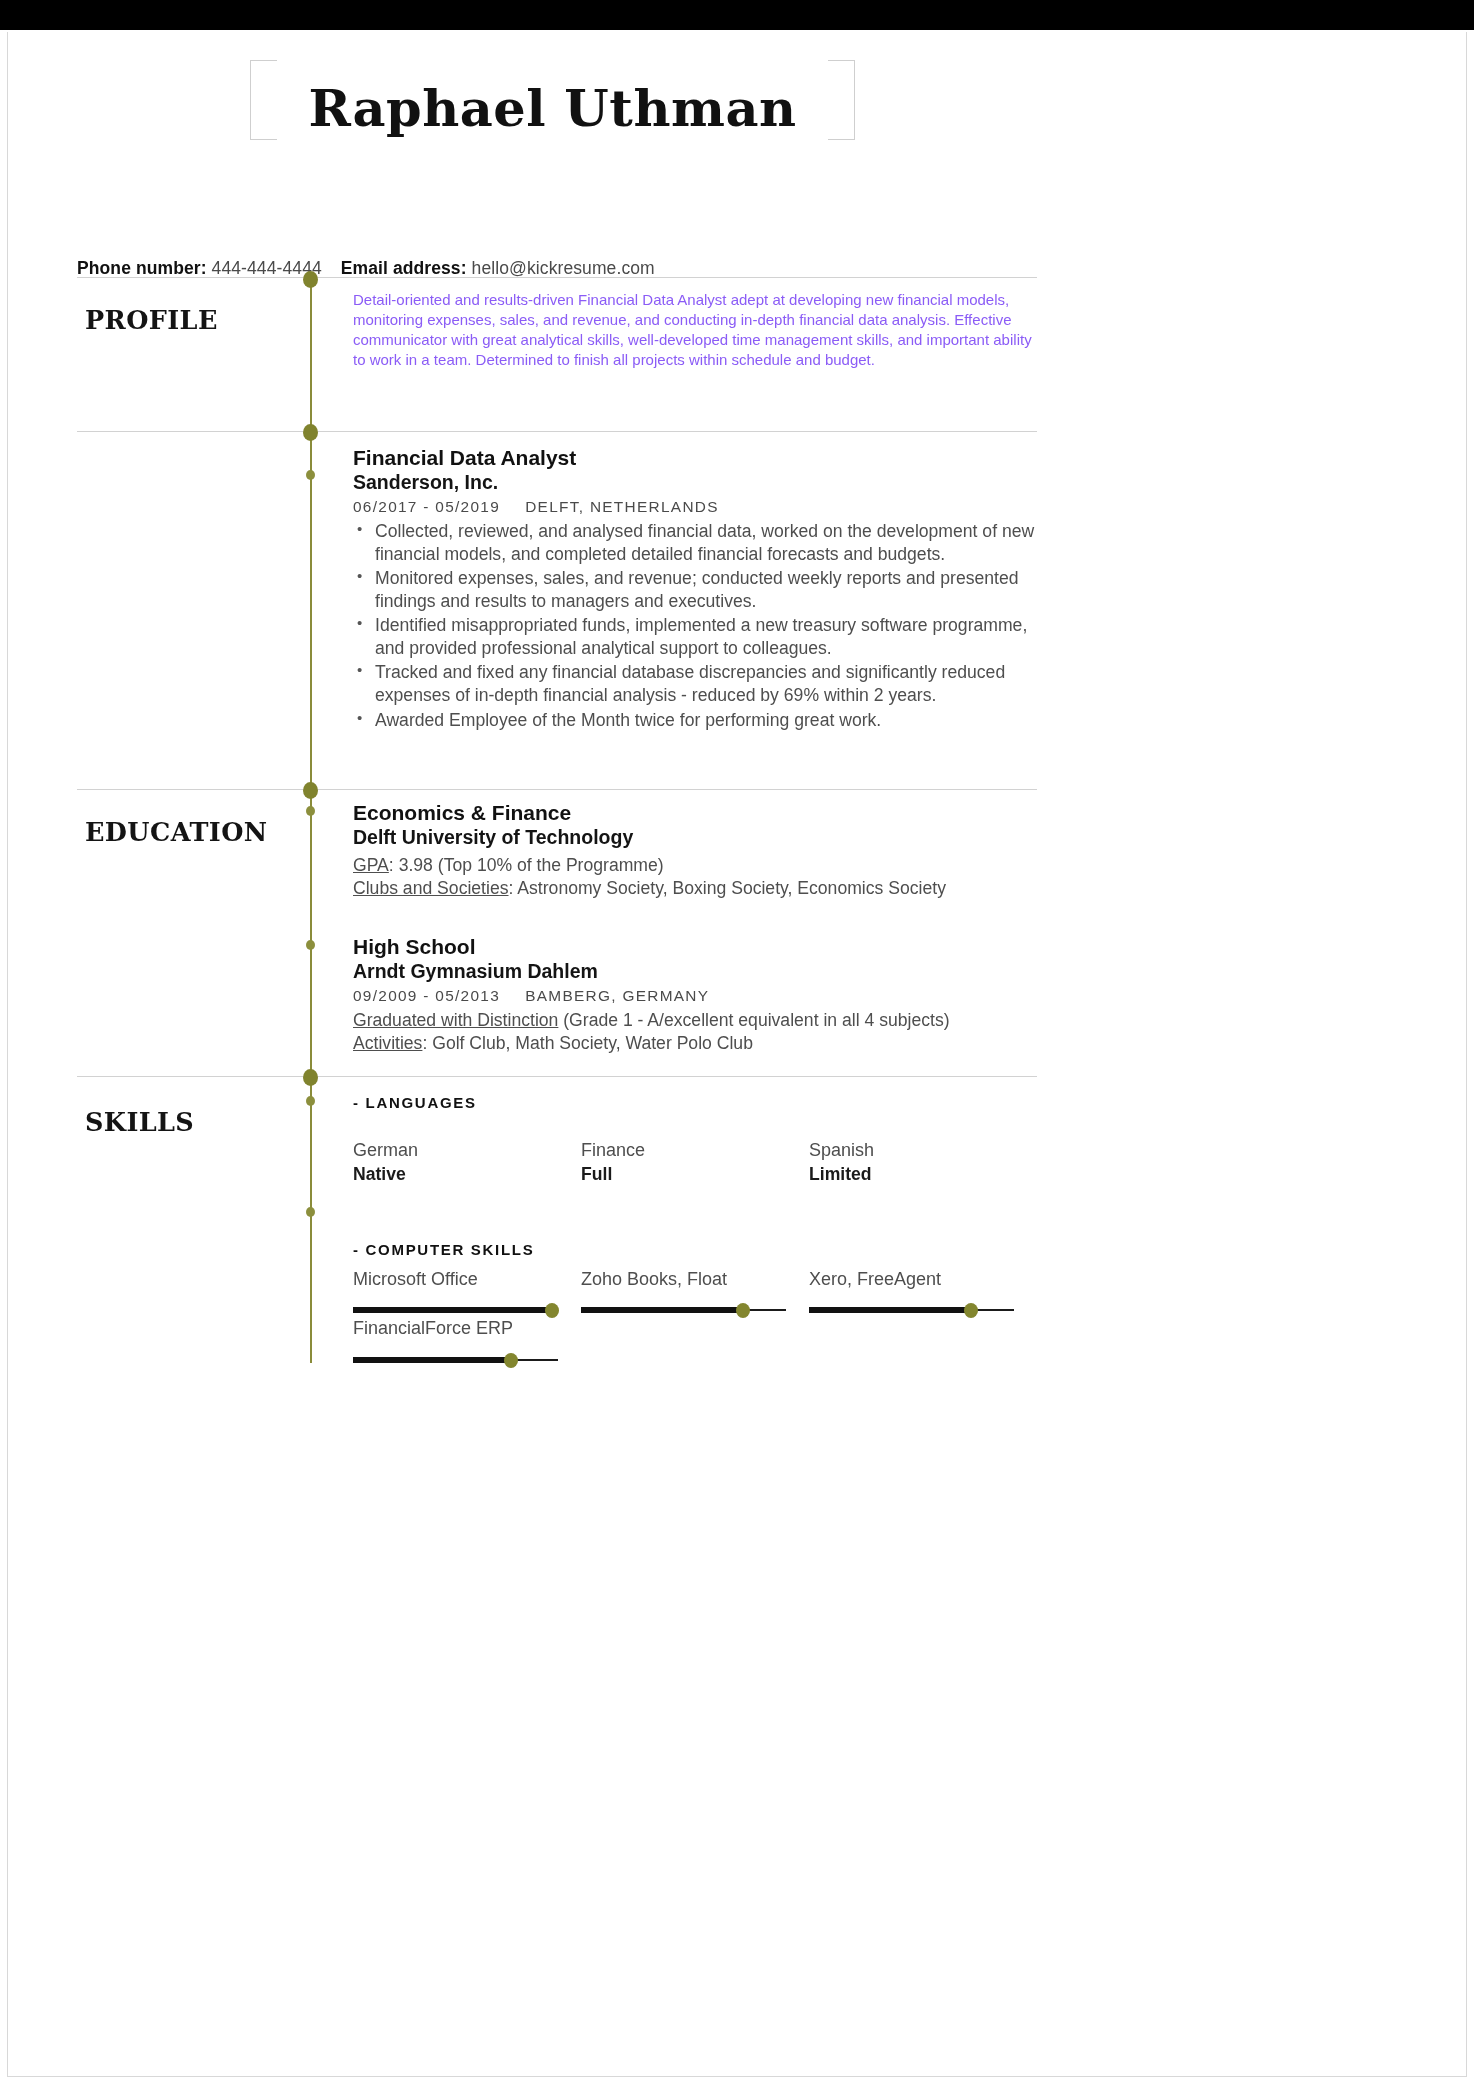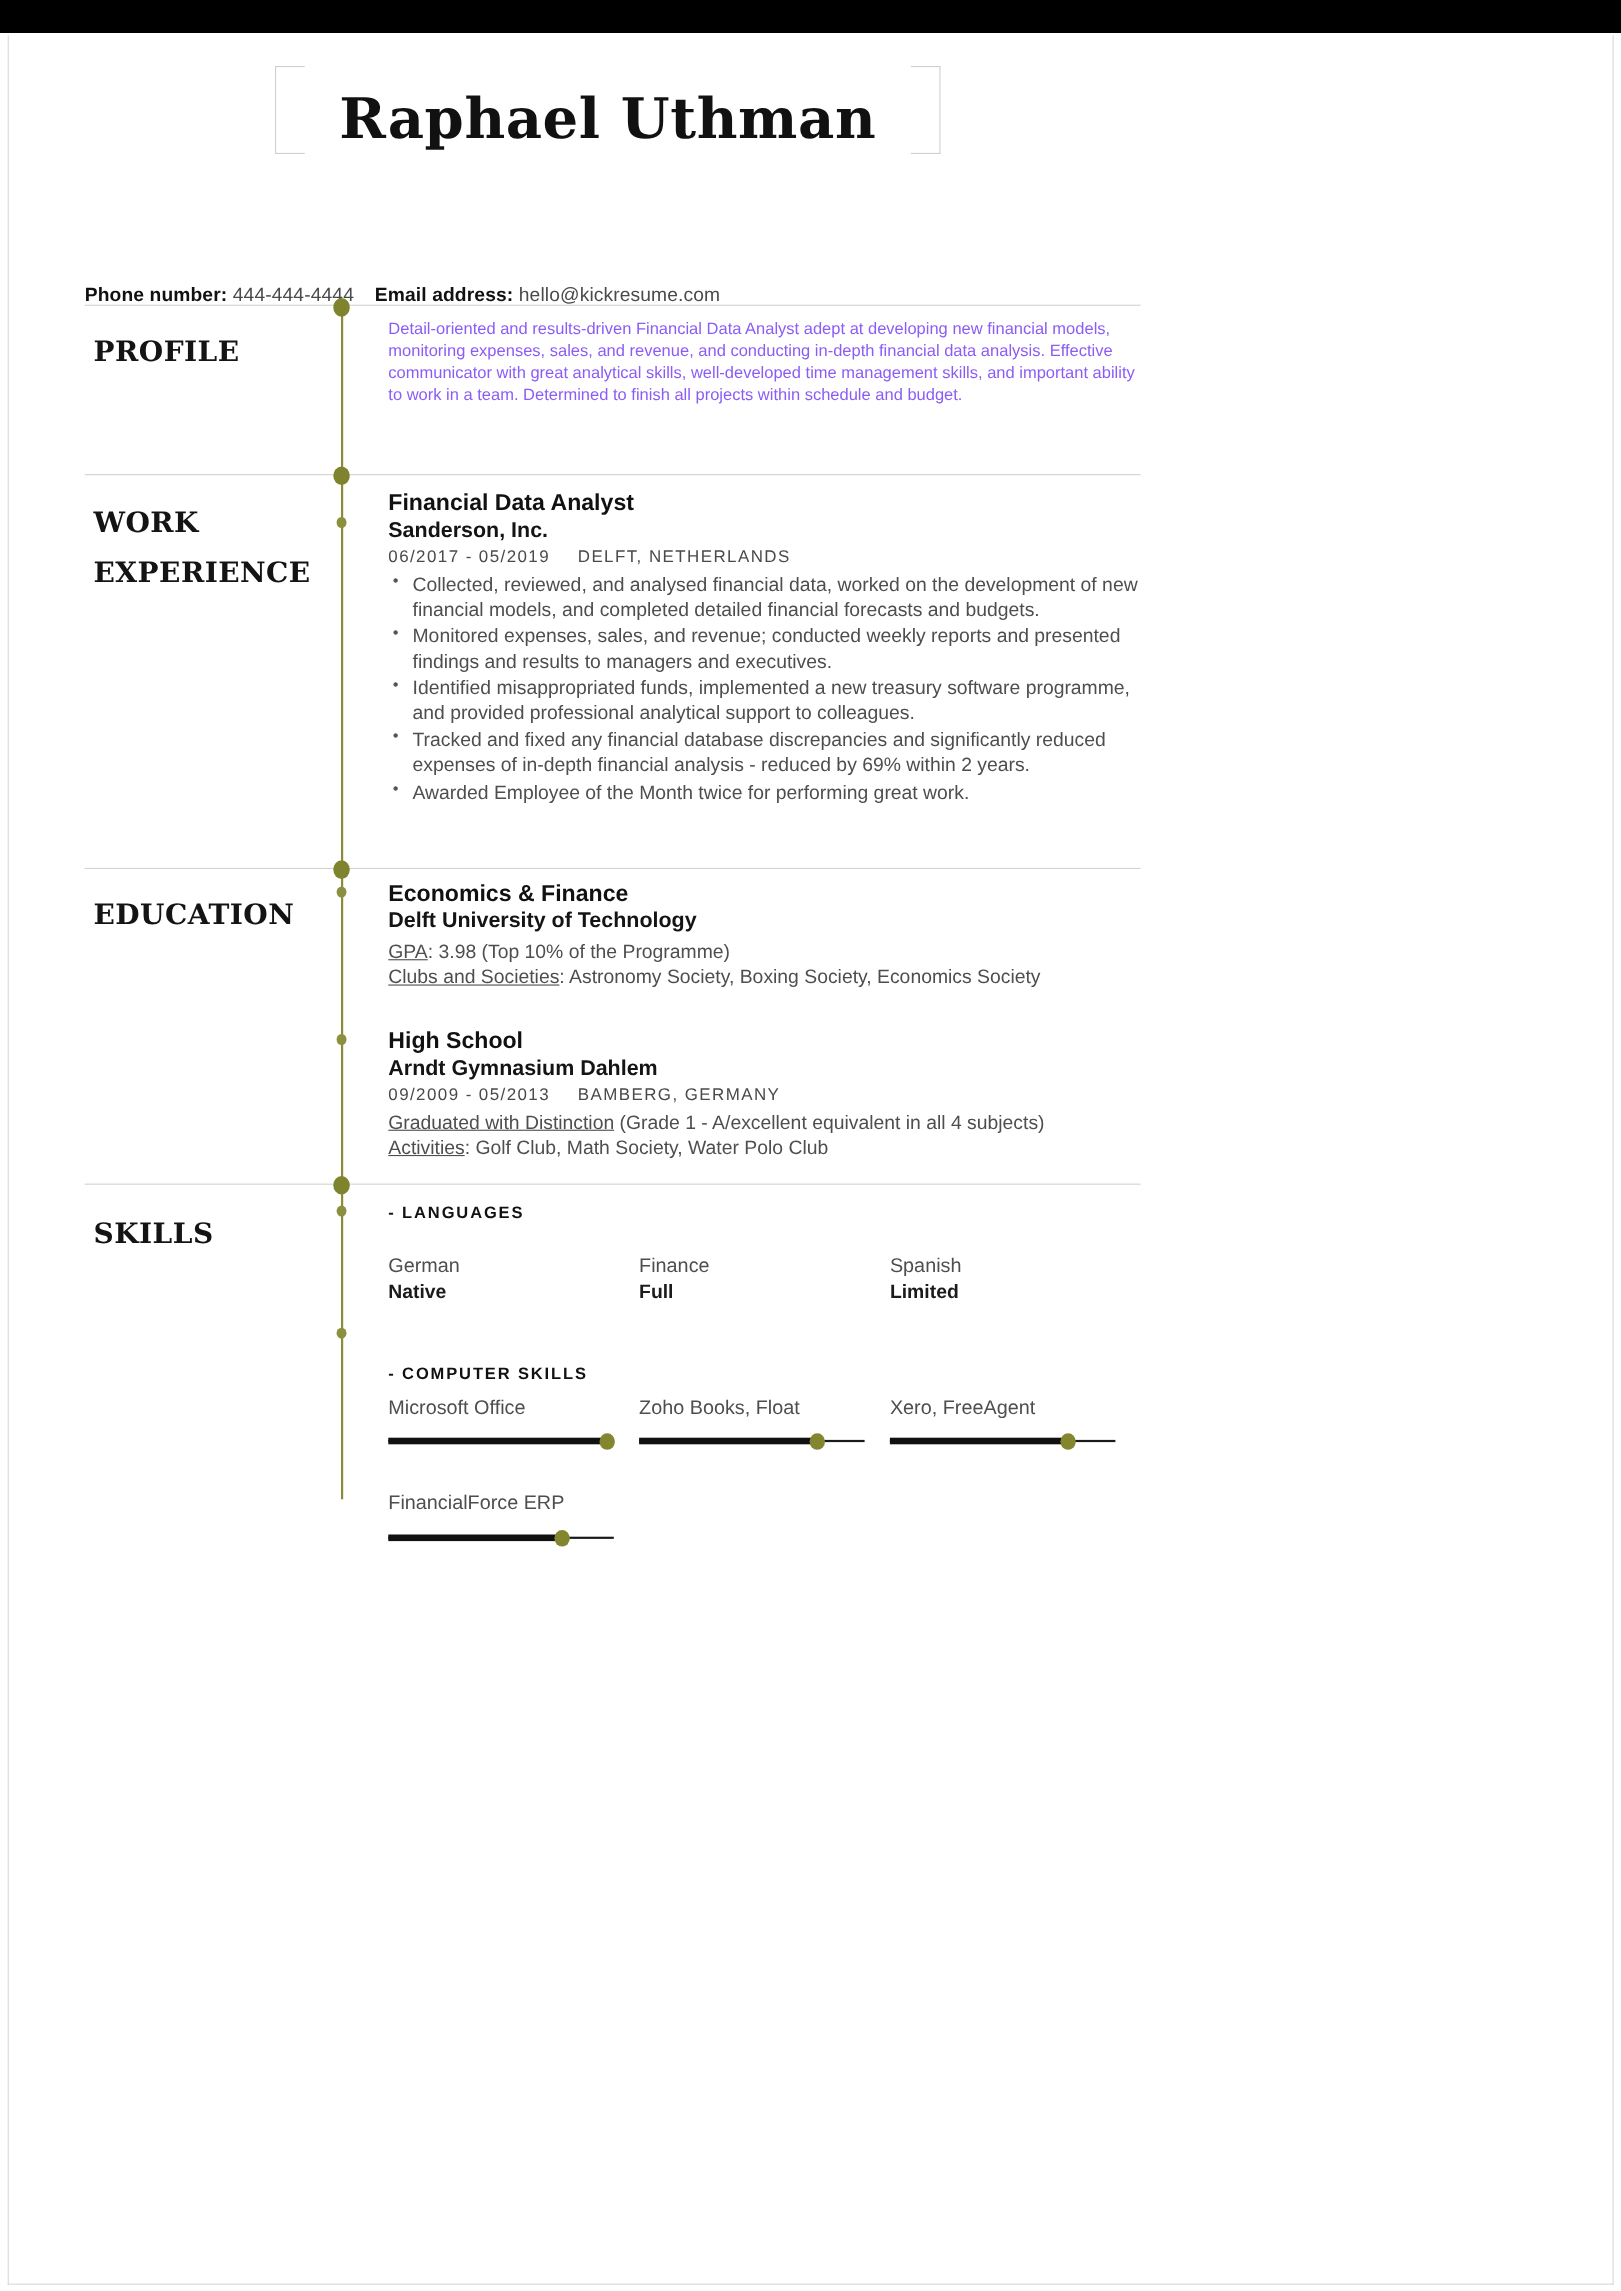--- a/index.html
+++ b/index.html
@@ -301,24 +301,20 @@
   <div class="rule" style="top:277px"></div>
   <div class="rule" style="top:431px"></div>
   <div class="rule" style="top:789px"></div>
   <div class="rule" style="top:1076px"></div>
 
   <div class="sec-label" style="top:298px">PROFILE</div>
   <div class="content" style="top:290px">
     <div class="body-text">Detail-oriented and results-driven Financial Data Analyst adept at developing new financial models, monitoring expenses, sales, and revenue, and conducting in-depth financial data analysis. Effective communicator with great analytical skills, well-developed time management skills, and important ability to work in a team. Determined to finish all projects within schedule and budget.</div>
   </div>
 
-  <div class="sec-label" style="top:454px">
-    <div>WORK</div>
-    <div>EXPERIENCE</div>
-  </div>
   <div class="content" style="top:445px">
     <div>
       <div class="job-title">Financial Data Analyst</div>
       <div class="org">Sanderson, Inc.</div>
       <div class="meta">
         <span>06/2017 - 05/2019</span>
         <span class="sep"></span>
         <span>DELFT, NETHERLANDS</span>
       </div>
       <ul class="bullets">
@@ -408,21 +404,21 @@
 
         <div class="skill-cell">
           <div class="skill-name">Xero, FreeAgent</div>
           <div class="bar">
             <div class="bar-track"></div>
             <div class="bar-fill" style="width: 79%;"></div>
             <div class="bar-knob" style="left: 79%;"></div>
           </div>
         </div>
 
-        <div class="skill-cell" style="margin-top:38px">
+        <div class="skill-cell" style="">
           <div class="skill-name">FinancialForce ERP</div>
           <div class="bar">
             <div class="bar-track"></div>
             <div class="bar-fill" style="width: 77%;"></div>
             <div class="bar-knob" style="left: 77%;"></div>
           </div>
         </div>
 
       </div>
     </div>

